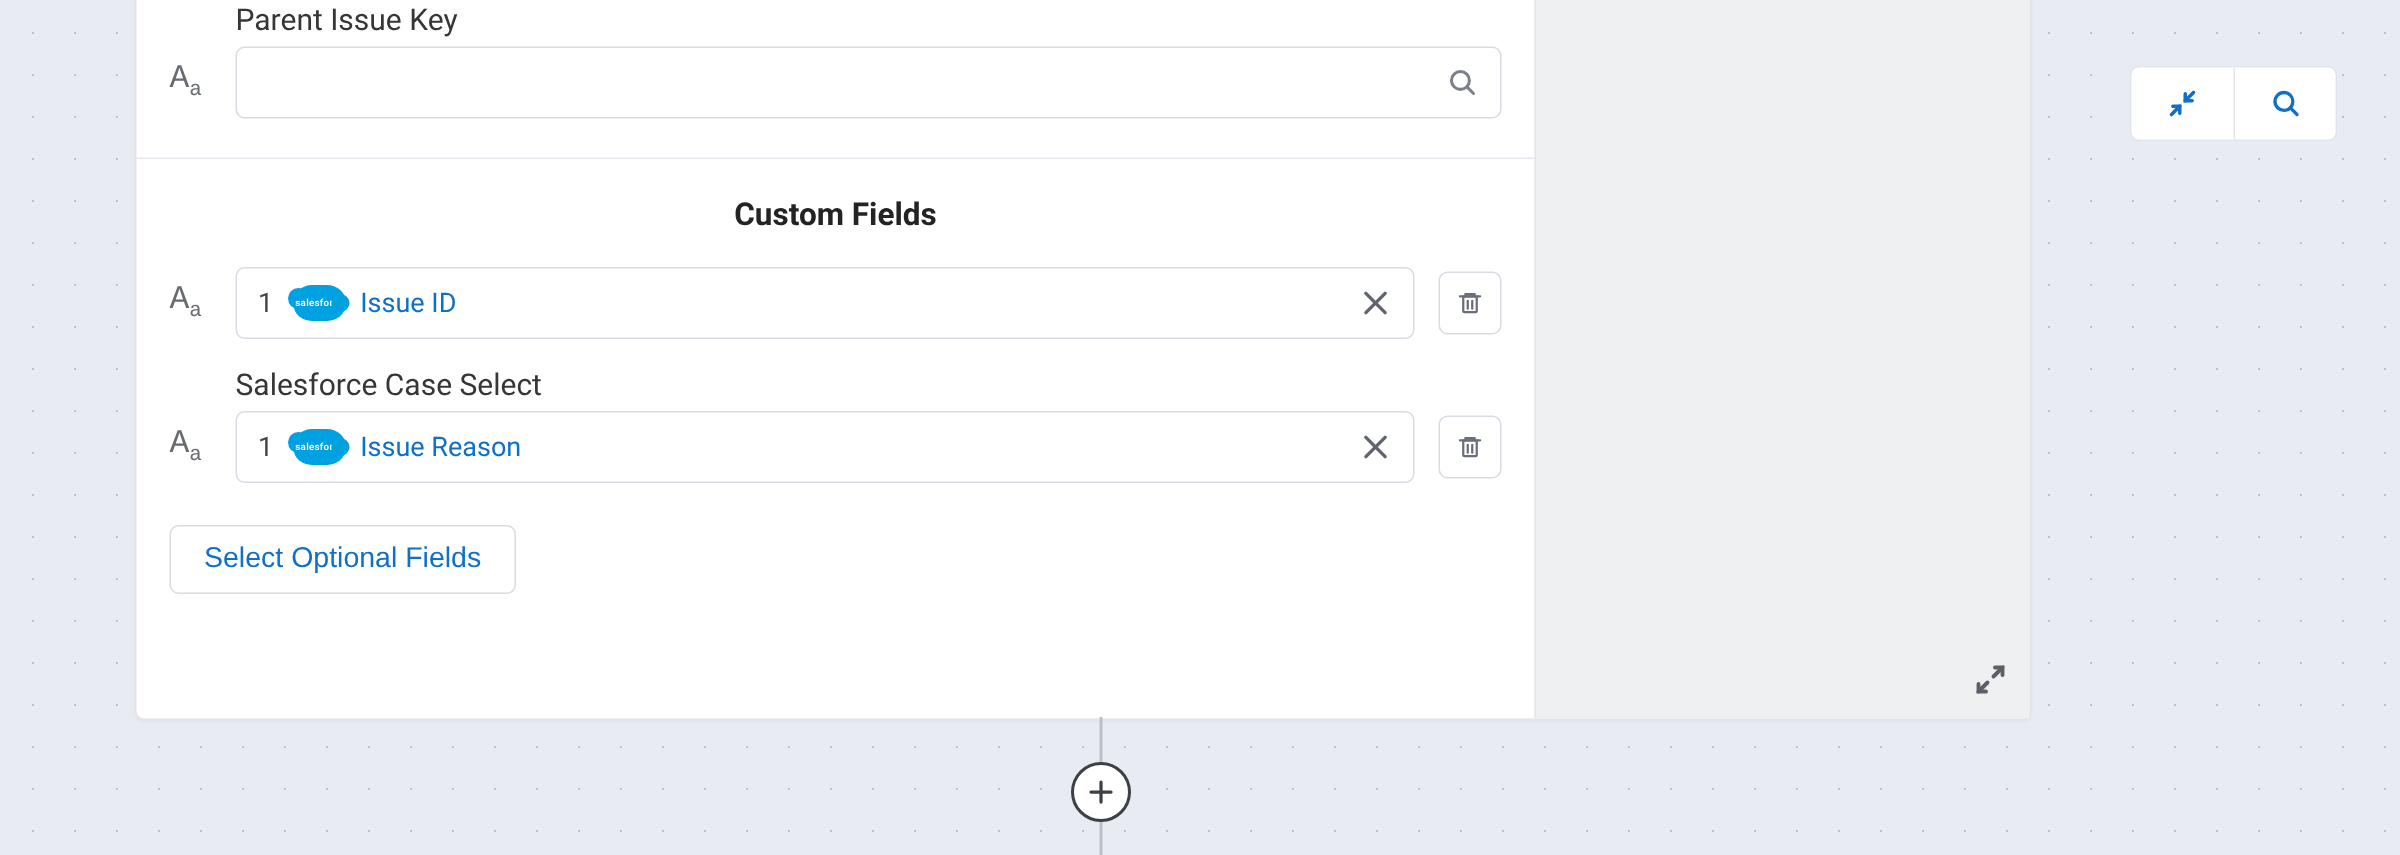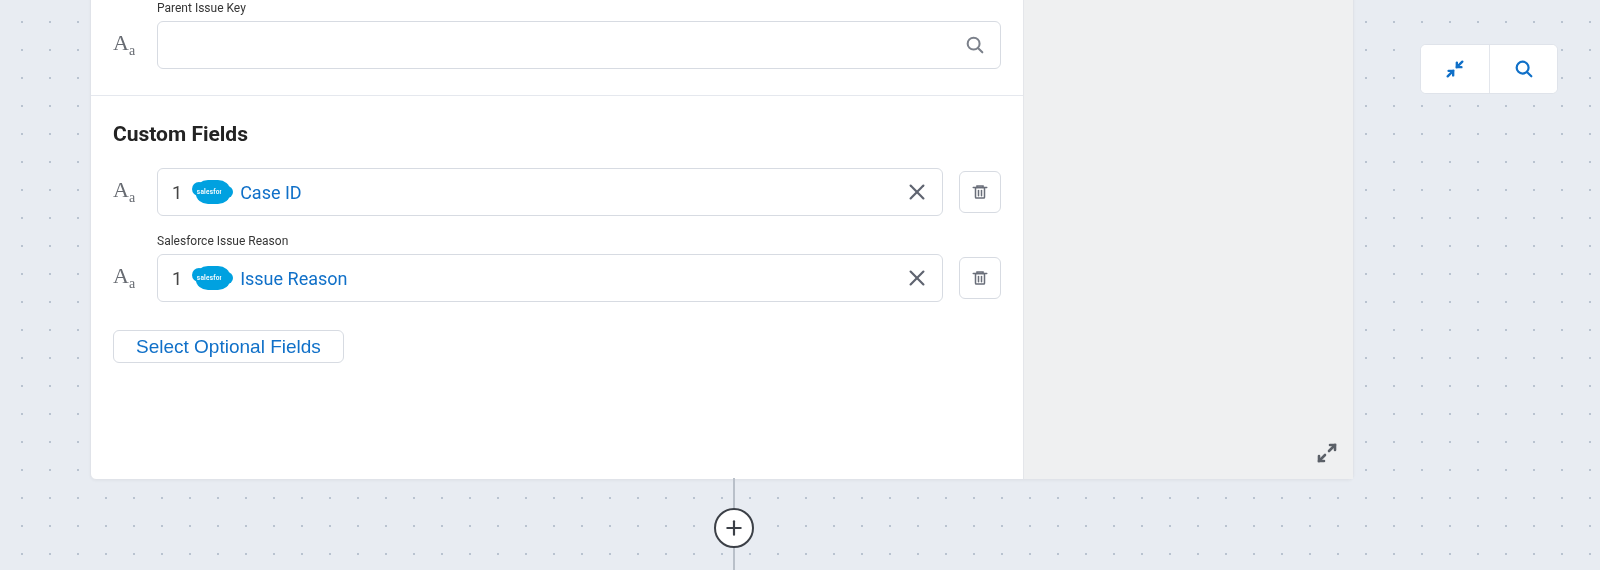--- a/index.html
+++ b/index.html
@@ -43,31 +43,31 @@
       background: #eff0f1;
       border-left: 1px solid #e4e6ea;
       position: relative;
     }
     .field-row {
       display: flex;
       align-items: center;
       margin-bottom: 4px;
     }
     .field-label {
-      font-size: 12px;
+      font-size: 20px;
       color: #363636;
       margin-left: 44px;
       margin-bottom: 6px;
     }
     .aa-icon {
       width: 32px;
       text-align: left;
       margin-right: 12px;
       color: #676b72;
-      font-family: Liberation Serif, serif;
+      font-family: Liberation Mono, monospace;
       font-size: 22px;
       line-height: 1;
       user-select: none;
     }
     .aa-icon .sub { font-size: 14px; vertical-align: sub; }
     .input, .value-pill {
       flex: 1;
       min-height: 48px;
       border: 1px solid #d7dbe2;
       border-radius: 6px;
@@ -87,20 +87,21 @@
     .divider {
       border: none;
       border-top: 1px solid #e5e8ee;
       margin: 26px -22px 0 -22px;
     }
     .section-title {
       font-size: 21px;
       font-weight: 700;
       color: #232323;
       margin: 26px 0 22px 0;
+      text-align: center;
     }
     .value-pill {
       gap: 10px;
       position: relative;
     }
     .pill-index {
       font-size: 18px;
       color: #454545;
       margin-right: 4px;
     }
@@ -143,21 +144,21 @@
       display: flex;
       align-items: center;
       justify-content: center;
       cursor: pointer;
     }
     .icon-btn svg { width: 18px; height: 18px; color: #696e79; }
     .outline-btn {
       margin-top: 10px;
       display: inline-flex;
       align-items: center;
-      height: 33px;
+      height: 46px;
       padding: 0 22px;
       border: 1px solid #d7dbe2;
       border-radius: 6px;
       background: #fff;
       color: #1070c8;
       font-size: 19px;
       cursor: pointer;
     }
     .expand-corner {
       position: absolute;
@@ -244,21 +245,21 @@
 
       
       <div class="field-block">
         <div class="field-row">
           <span class="aa-icon">A<span class="sub">a</span></span>
           <div class="value-pill">
             <span class="pill-index">1</span>
             <span class="sf-badge">
                 <span>salesforce</span>
               </span>
-            <span class="pill-text">Case ID</span>
+            <span class="pill-text">Issue ID</span>
             <span class="clear-x">
               <svg viewBox="0 0 24 24" stroke="currentColor" stroke-width="2.4" stroke-linecap="round">
                   <line x1="5" y1="5" x2="19" y2="19"></line>
                   <line x1="19" y1="5" x2="5" y2="19"></line>
                 </svg>
             </span>
           </div>
           <button class="icon-btn">
             <svg viewBox="0 0 24 24" fill="none" stroke="currentColor" stroke-width="2" stroke-linecap="round">
                 <polyline points="3 6 21 6"></polyline>
@@ -266,21 +267,21 @@
                 <rect x="6" y="6" width="12" height="14" rx="1"></rect>
                 <line x1="10" y1="10" x2="10" y2="17"></line>
                 <line x1="14" y1="10" x2="14" y2="17"></line>
               </svg>
           </button>
         </div>
       </div>
 
       
       <div class="field-block">
-        <div class="field-label">Salesforce Issue Reason</div>
+        <div class="field-label">Salesforce Case Select</div>
         <div class="field-row">
           <span class="aa-icon">A<span class="sub">a</span></span>
           <div class="value-pill">
             <span class="pill-index">1</span>
             <span class="sf-badge">
                 <span>salesforce</span>
               </span>
             <span class="pill-text">Issue Reason</span>
             <span class="clear-x">
               <svg viewBox="0 0 24 24" stroke="currentColor" stroke-width="2.4" stroke-linecap="round">

